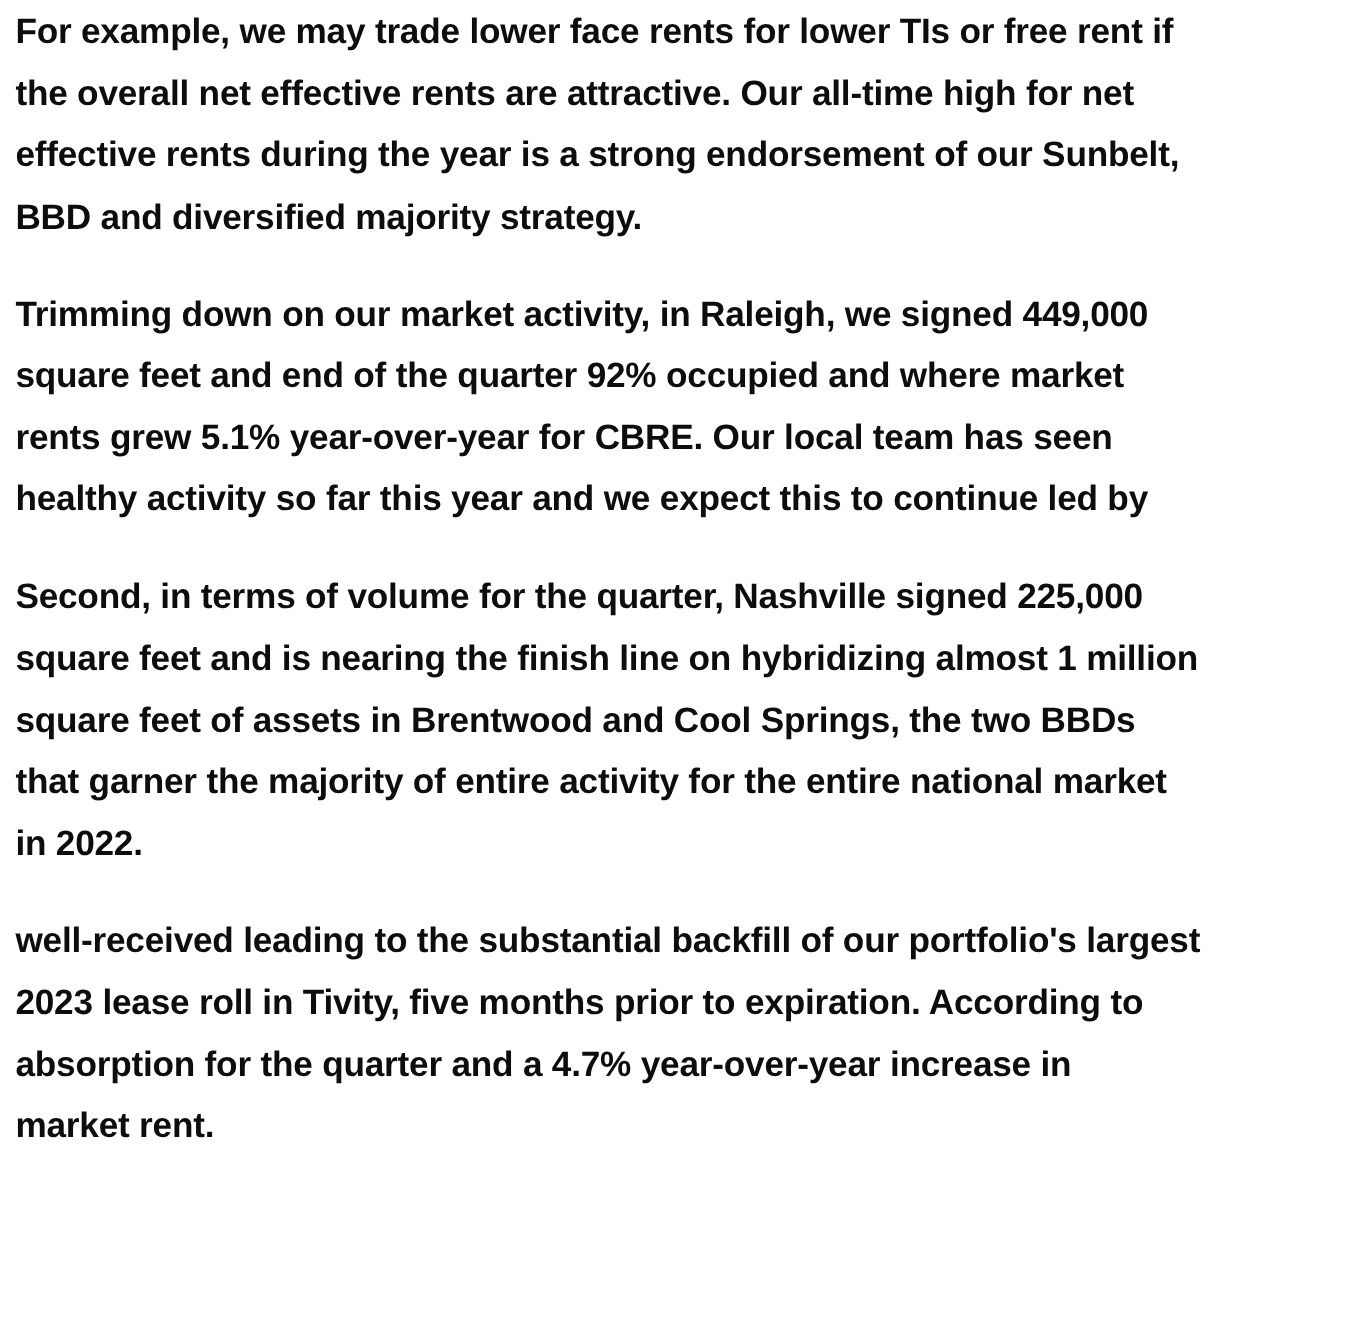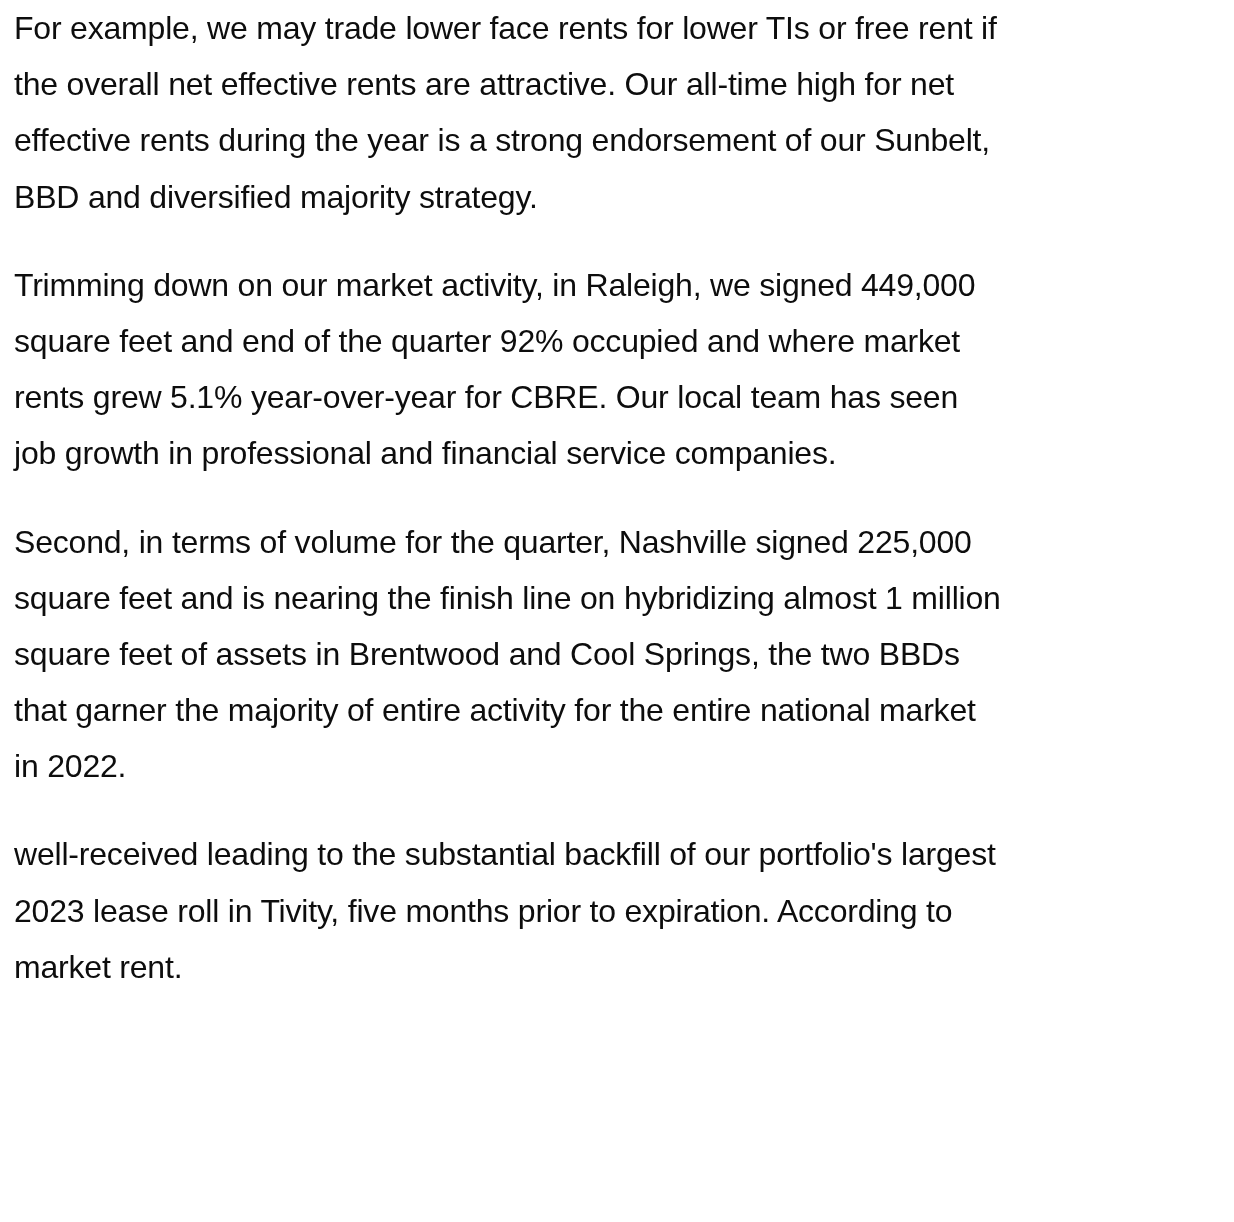--- a/index.html
+++ b/index.html
@@ -24,48 +24,50 @@
     letter-spacing: -0.2px;
   }
   .para {
     margin: 0 0 32px 0;
   }
   .line {
     display: block;
     height: 56.2px;
     line-height: 56.2px;
     white-space: nowrap;
+    font-weight: bold;
   }
 </style>
 </head>
 <body>
 
 <div class="doc">
 
   <p class="para">
     <span class="line">For example, we may trade lower face rents for lower TIs or free rent if</span>
     <span class="line">the overall net effective rents are attractive. Our all-time high for net</span>
     <span class="line">effective rents during the year is a strong endorsement of our Sunbelt,</span>
     <span class="line">BBD and diversified majority strategy.</span>
   </p>
 
   <p class="para">
     <span class="line">Trimming down on our market activity, in Raleigh, we signed 449,000</span>
     <span class="line">square feet and end of the quarter 92% occupied and where market</span>
     <span class="line">rents grew 5.1% year-over-year for CBRE. Our local team has seen</span>
-    <span class="line">job growth in professional and financial service companies.</span>
+    <span class="line">healthy activity so far this year and we expect this to continue led by</span>
   </p>
 
   <p class="para">
     <span class="line">Second, in terms of volume for the quarter, Nashville signed 225,000</span>
     <span class="line">square feet and is nearing the finish line on hybridizing almost 1 million</span>
     <span class="line">square feet of assets in Brentwood and Cool Springs, the two BBDs</span>
     <span class="line">that garner the majority of entire activity for the entire national market</span>
     <span class="line">in 2022.</span>
   </p>
 
   <p class="para">
     <span class="line">well-received leading to the substantial backfill of our portfolio's largest</span>
     <span class="line">2023 lease roll in Tivity, five months prior to expiration. According to</span>
+    <span class="line">absorption for the quarter and a 4.7% year-over-year increase in</span>
     <span class="line">market rent.</span>
   </p>
 
 </div>
 
 </body></html>

